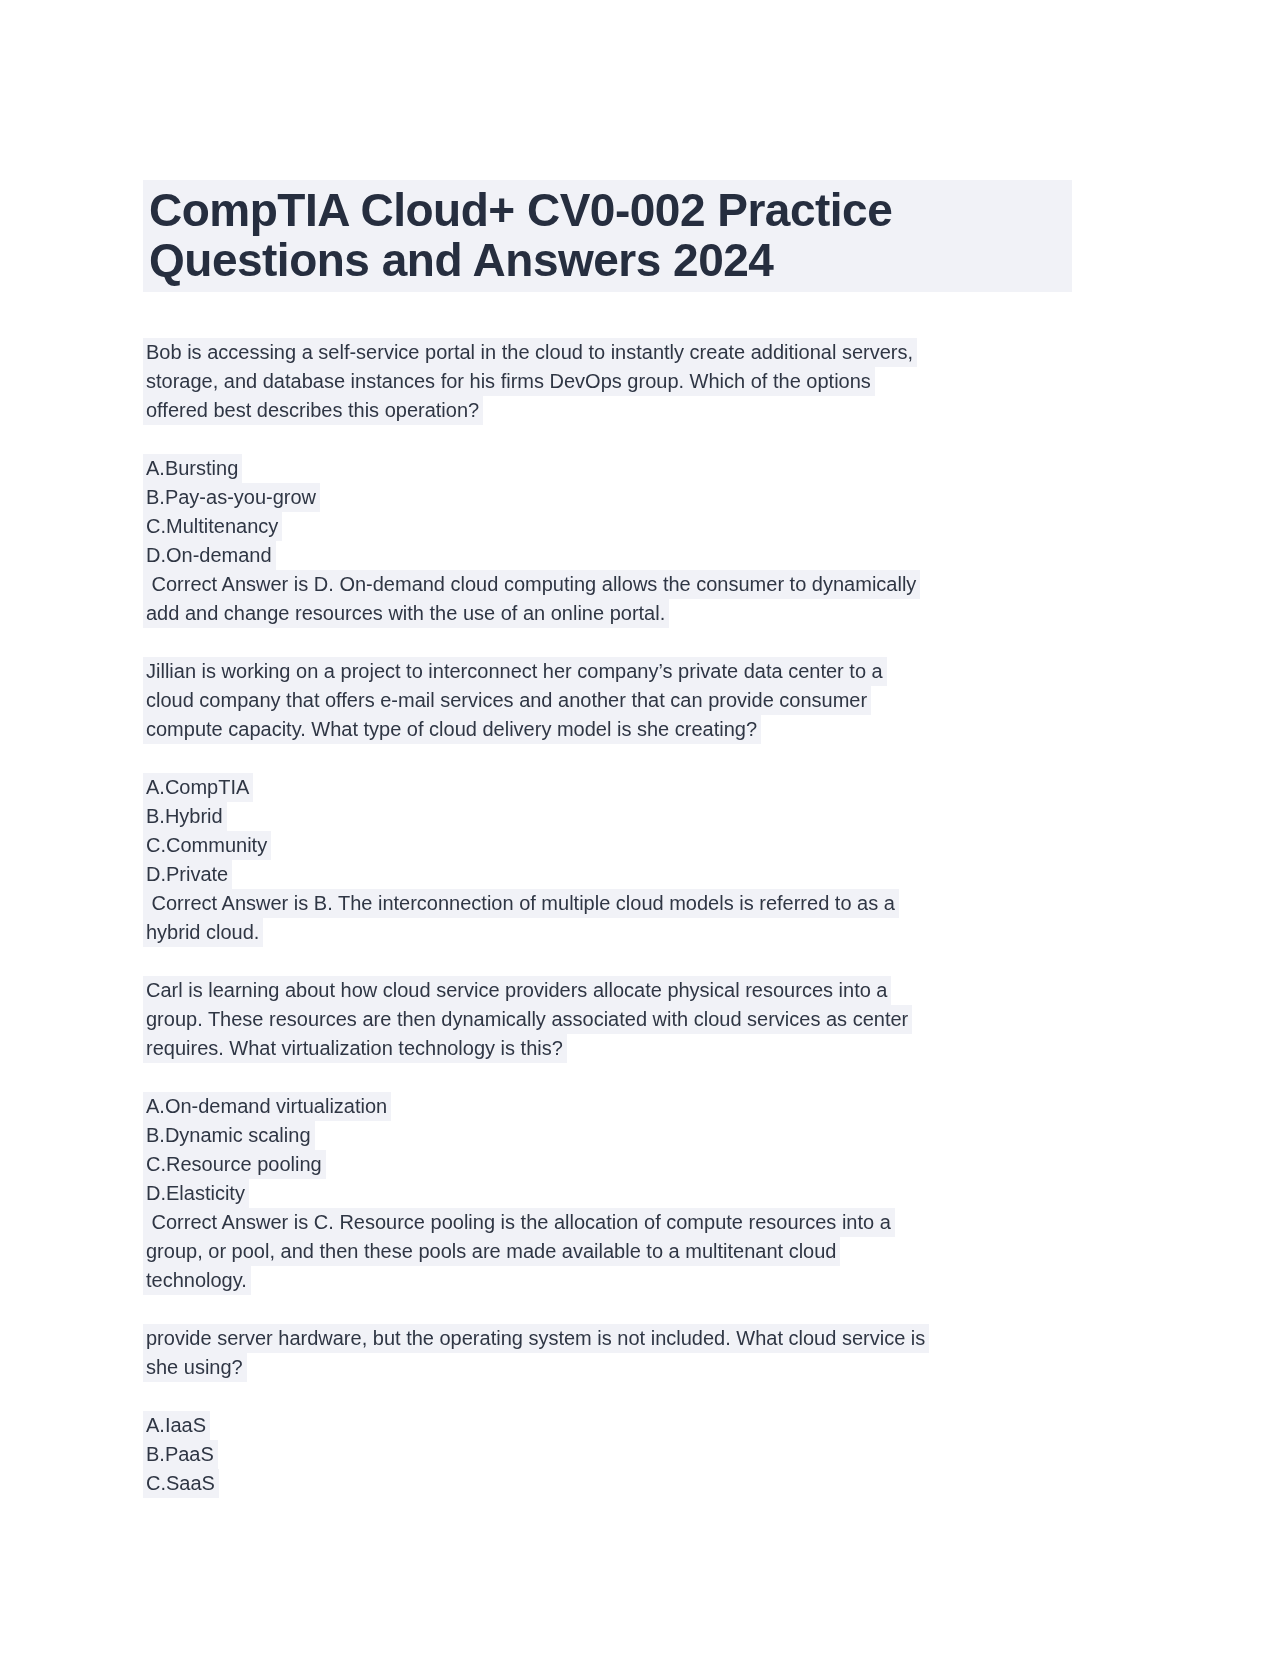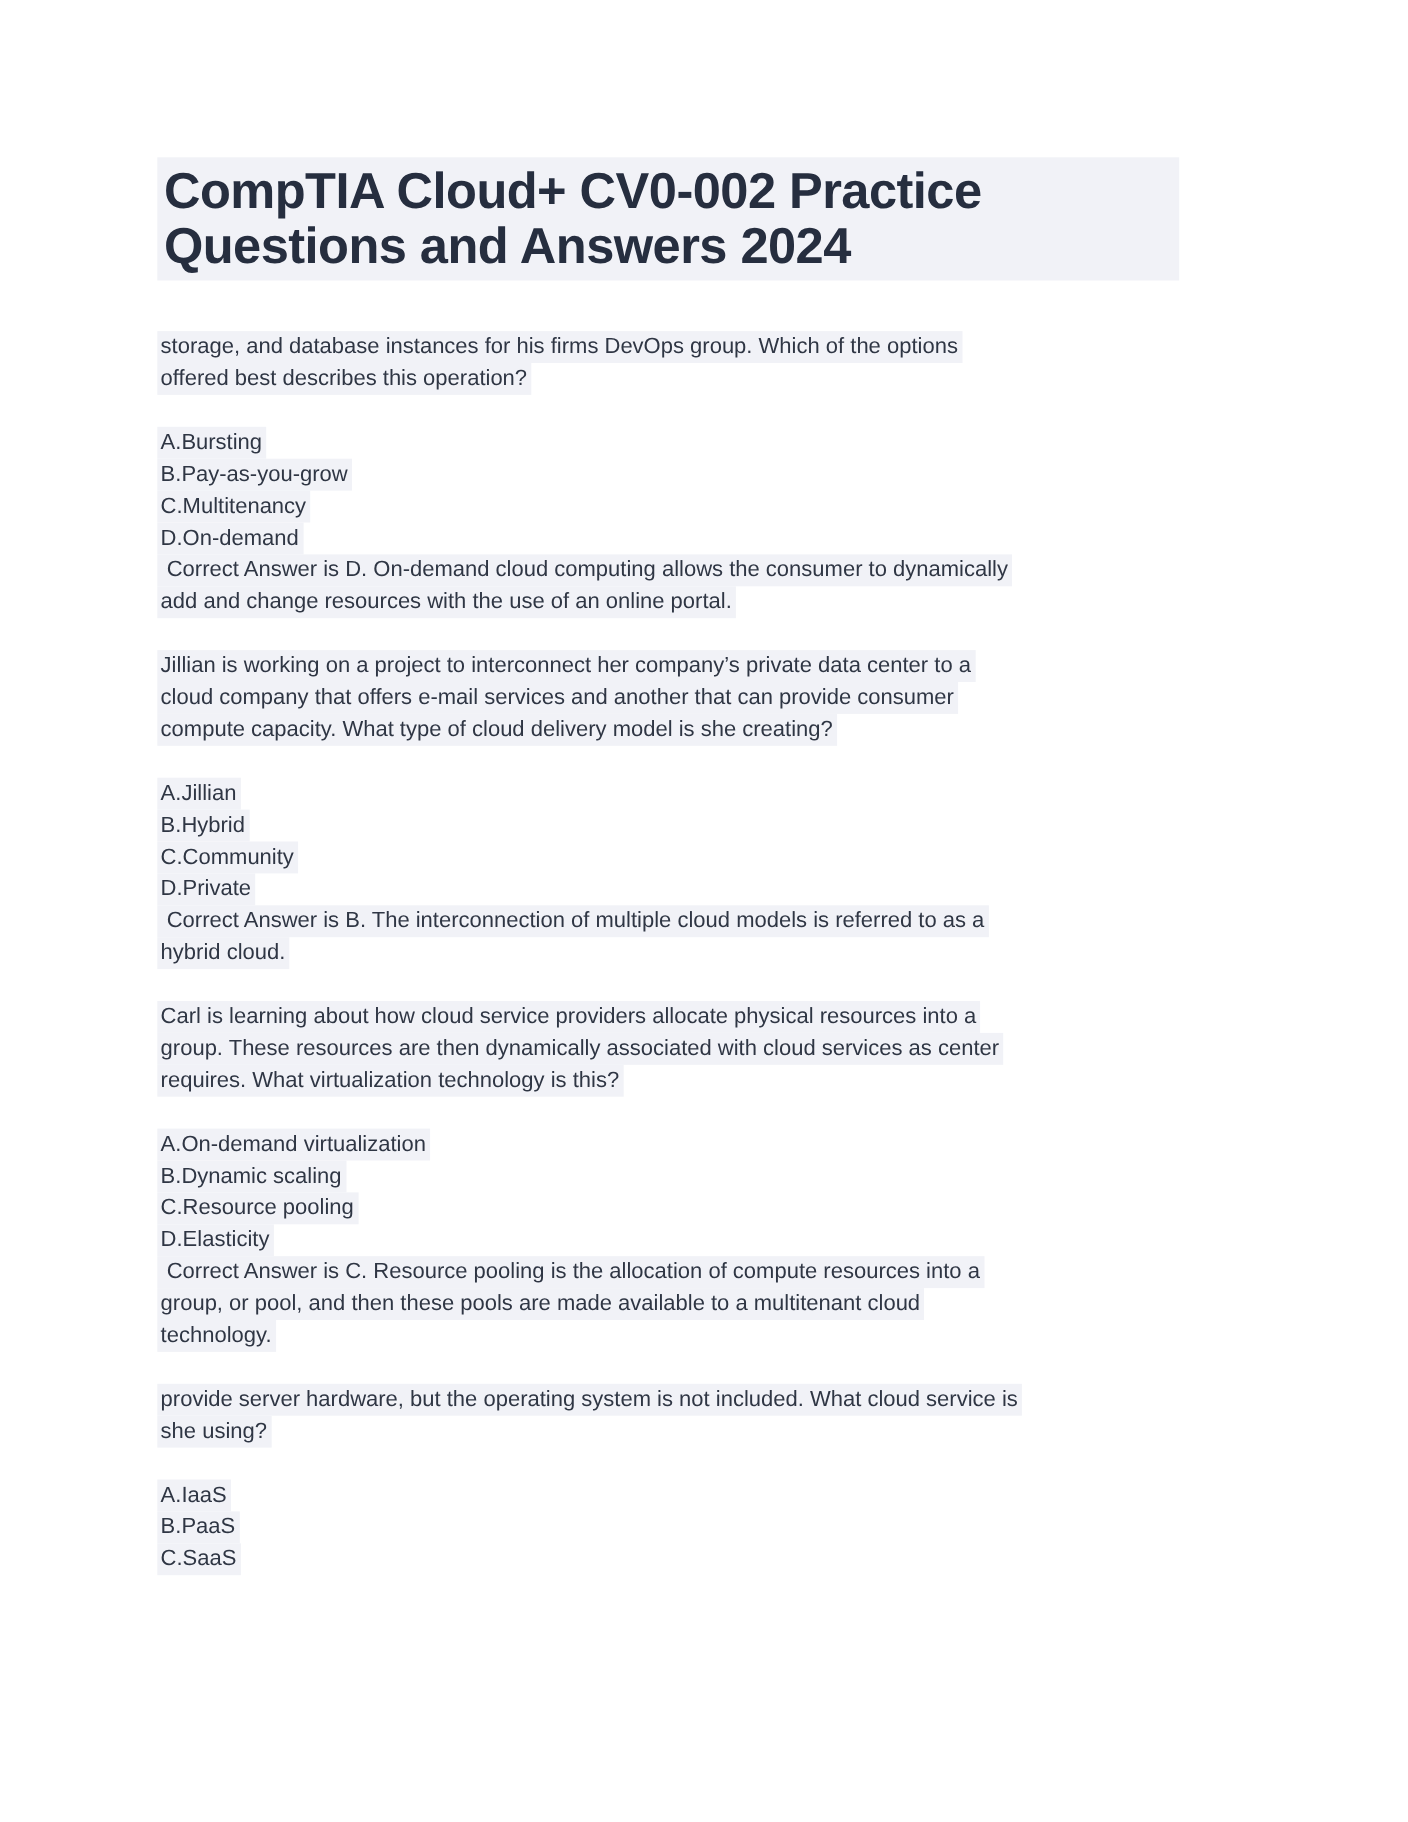--- a/index.html
+++ b/index.html
@@ -18,20 +18,21 @@
   .content {
     position: absolute;
     left: 143px;
     top: 143px;
     width: 940px;
   }
   .title-block {
     background: var(--highlight, #f1f2f7);
     width: 923px;
     padding: 5px 0 7px 6px;
+    margin-top: 37px;
   }
   .title-line {
     font-size: 46px;
     line-height: 50px;
     font-weight: bold;
     color: var(--title-text, #262e3f);
     letter-spacing: -0.5px;
     white-space: pre;
   }
   .body-text {
@@ -60,39 +61,40 @@
   <div class="content">
 
     <div class="title-block">
       <div class="title-line">CompTIA Cloud+ CV0-002 Practice</div>
       <div class="title-line">Questions and Answers 2024</div>
     </div>
 
     <div class="body-text">
 
       <section>
+        <div class="line"><span class="hl">Bob is accessing a self-service portal in the cloud to instantly create additional servers,</span></div>
         <div class="line"><span class="hl">storage, and database instances for his firms DevOps group. Which of the options</span></div>
         <div class="line"><span class="hl">offered best describes this operation?</span></div>
         <div class="gap"></div>
         <div class="line"><span class="hl">A.Bursting</span></div>
         <div class="line"><span class="hl">B.Pay-as-you-grow</span></div>
         <div class="line"><span class="hl">C.Multitenancy</span></div>
         <div class="line"><span class="hl">D.On-demand</span></div>
         <div class="line"><span class="hl"> Correct Answer is D. On-demand cloud computing allows the consumer to dynamically</span></div>
         <div class="line"><span class="hl">add and change resources with the use of an online portal.</span></div>
       </section>
 
       <div class="gap"></div>
 
       <section>
         <div class="line"><span class="hl">Jillian is working on a project to interconnect her company’s private data center to a</span></div>
         <div class="line"><span class="hl">cloud company that offers e-mail services and another that can provide consumer</span></div>
         <div class="line"><span class="hl">compute capacity. What type of cloud delivery model is she creating?</span></div>
         <div class="gap"></div>
-        <div class="line"><span class="hl">A.Jillian</span></div>
+        <div class="line"><span class="hl">A.CompTIA</span></div>
         <div class="line"><span class="hl">B.Hybrid</span></div>
         <div class="line"><span class="hl">C.Community</span></div>
         <div class="line"><span class="hl">D.Private</span></div>
         <div class="line"><span class="hl"> Correct Answer is B. The interconnection of multiple cloud models is referred to as a</span></div>
         <div class="line"><span class="hl">hybrid cloud.</span></div>
       </section>
 
       <div class="gap"></div>
 
       <section>

